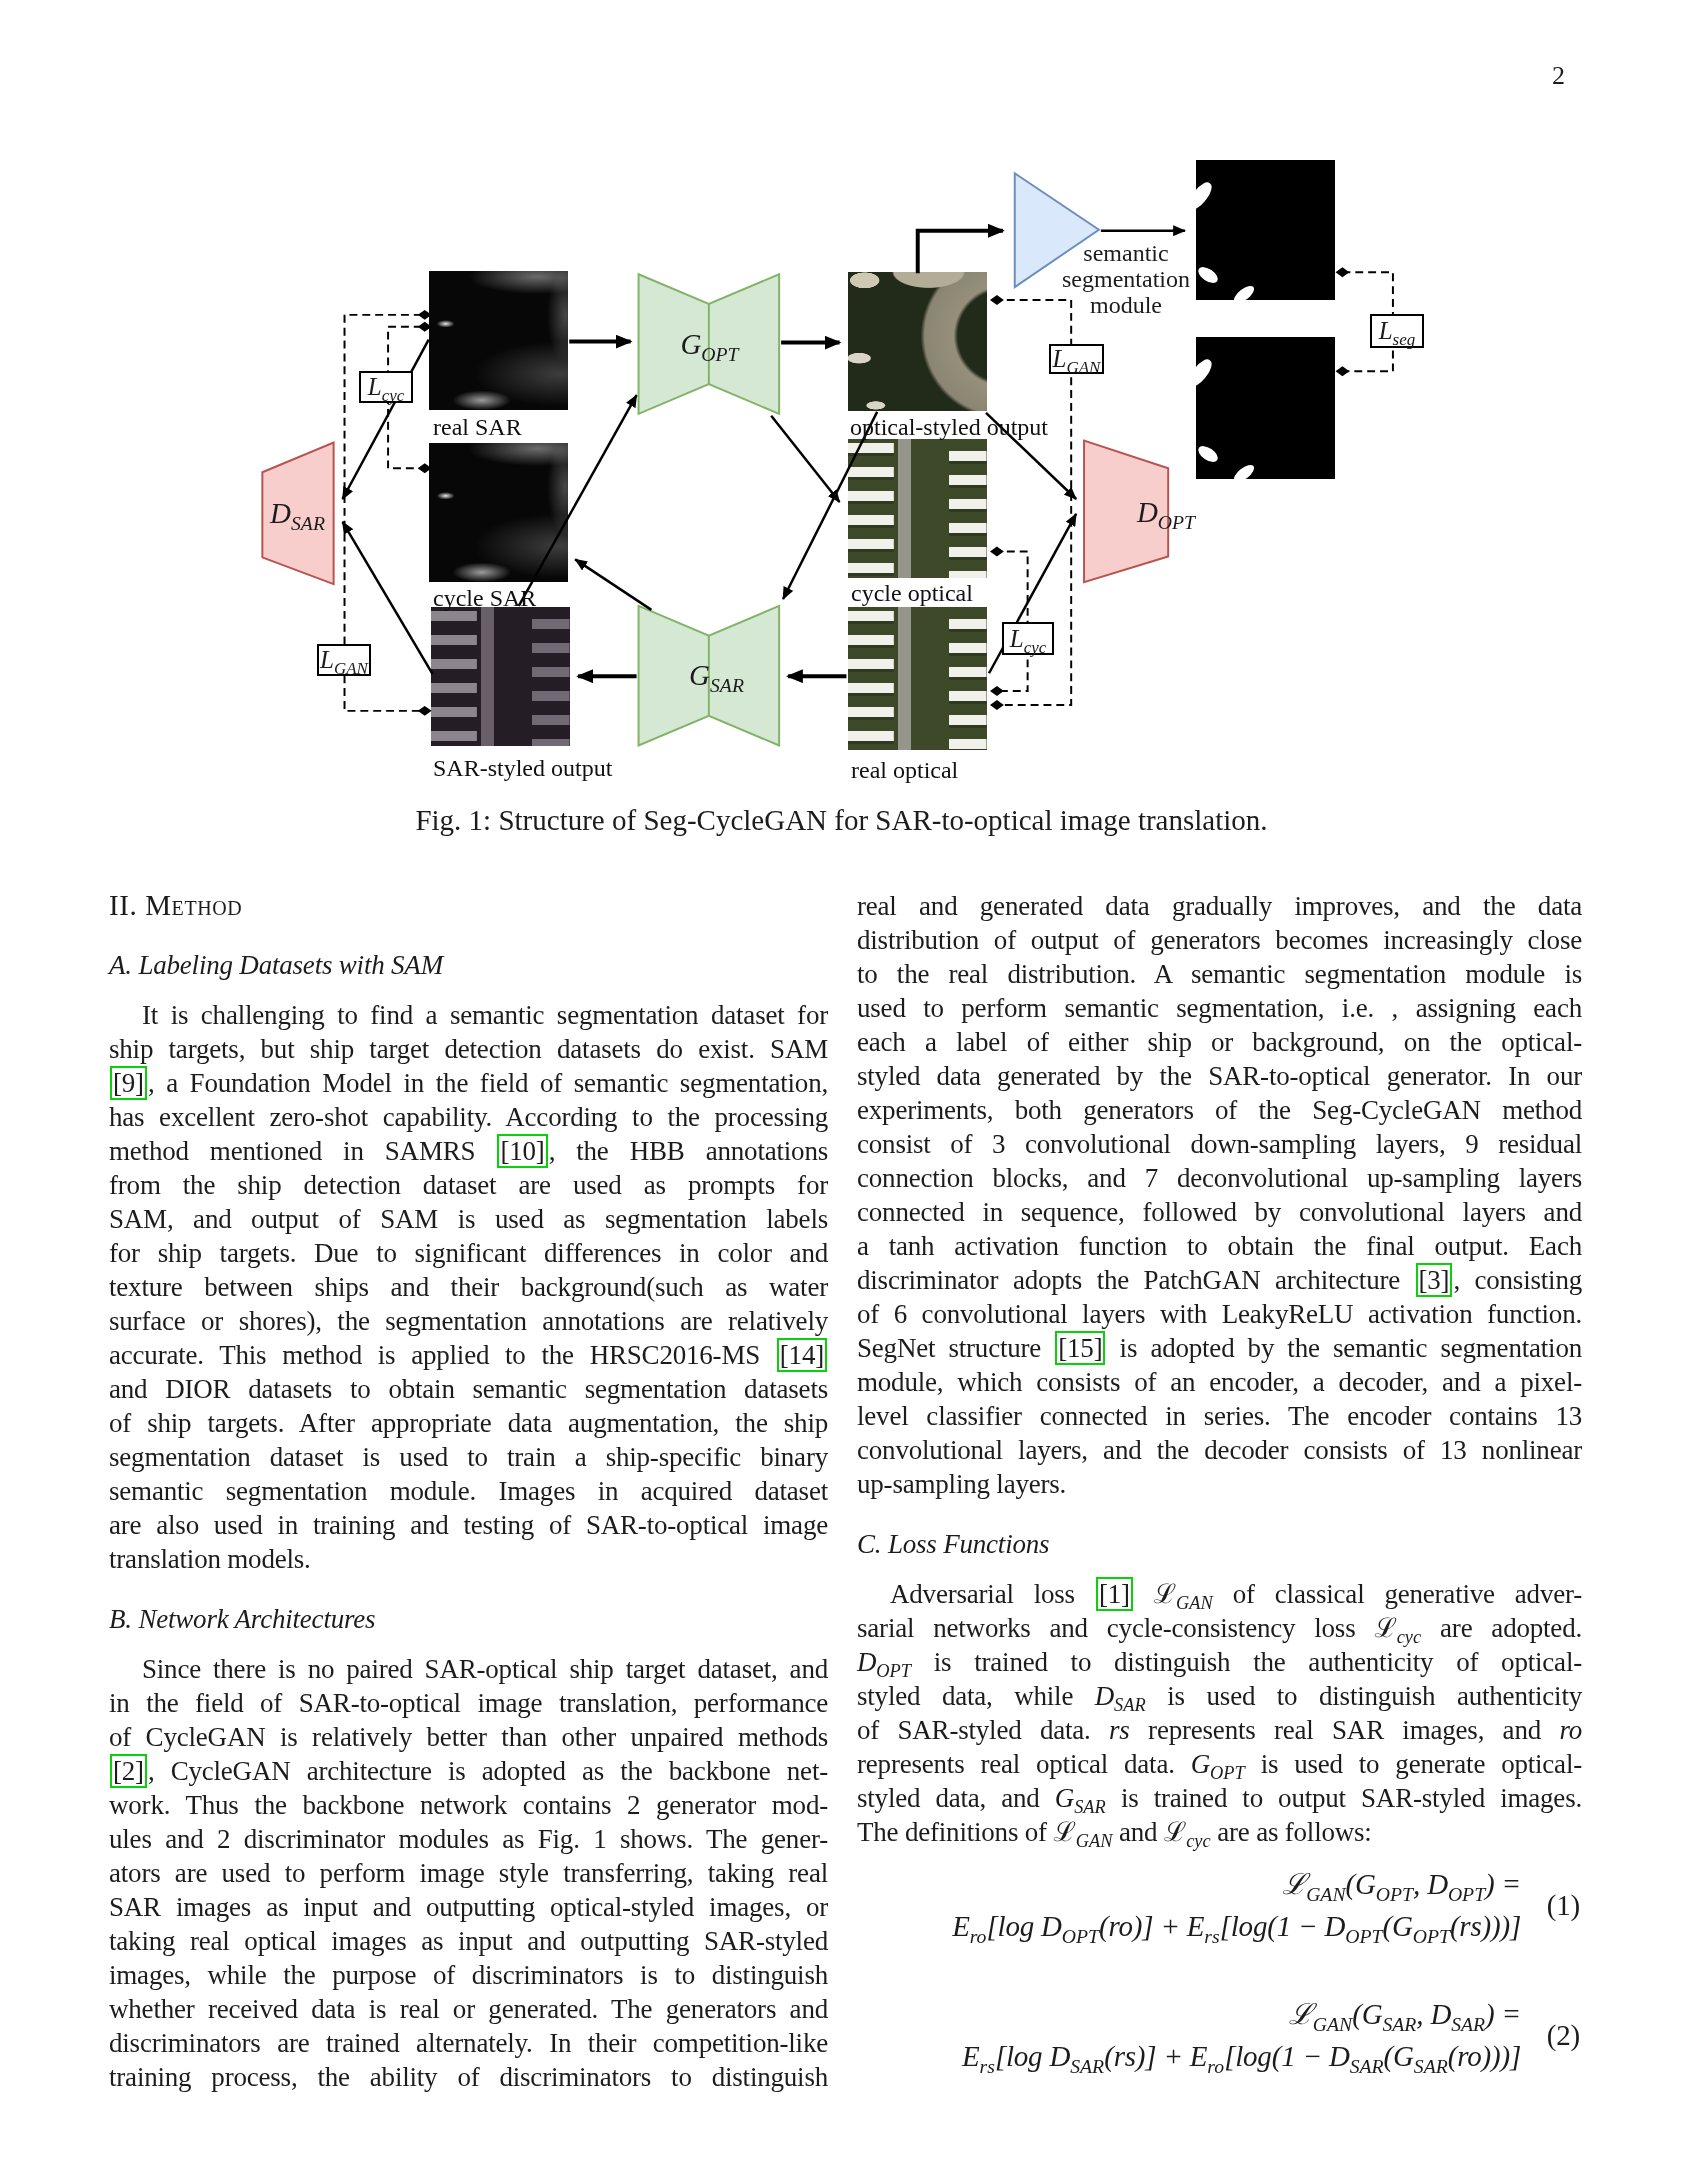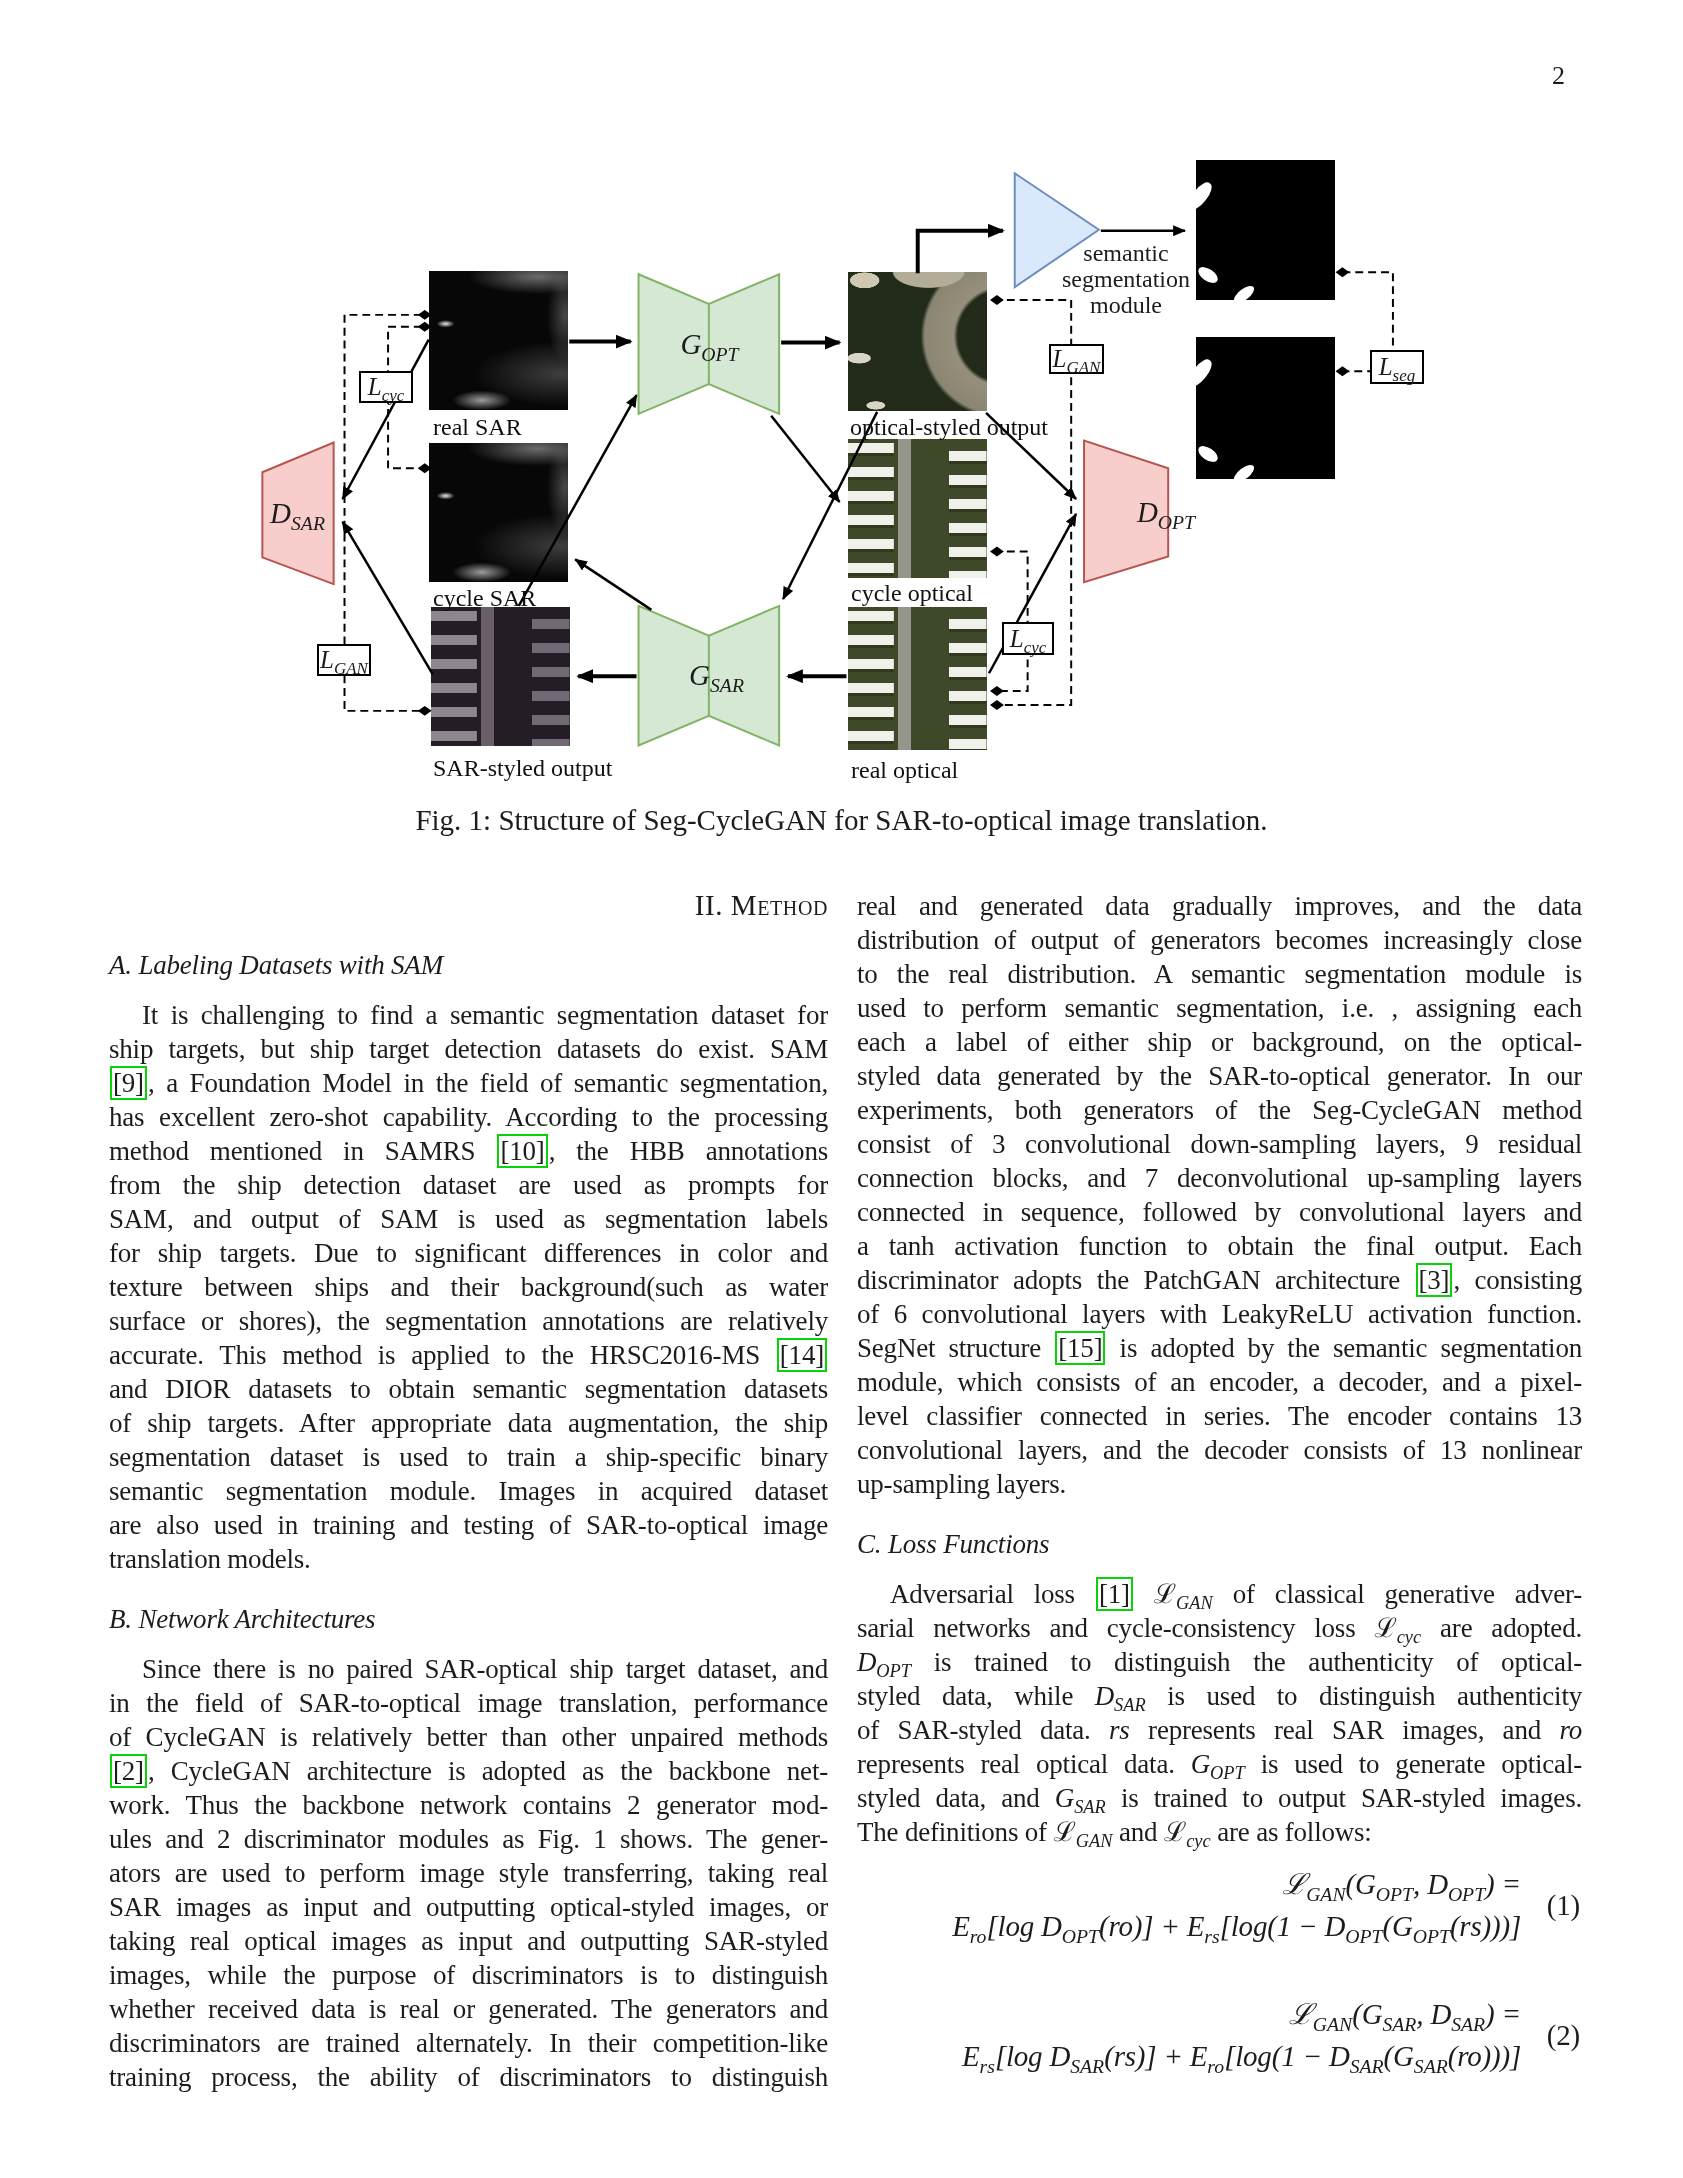--- a/index.html
+++ b/index.html
@@ -2,21 +2,21 @@
 <html><head>
 <meta charset="utf-8">
 <style>
   html,body{margin:0;padding:0;background:#888;}
   #page{position:relative;width:1683px;height:2178px;background:#ffffff;overflow:hidden;
         font-family:"Liberation Serif","DejaVu Serif",serif;color:#1c1c1c;}
   
   .col{position:absolute;width:719px;font-size:27px;line-height:34px;letter-spacing:-0.2px;}
   #col-left{left:109px;top:888px;}
   #col-right{left:857px;top:889px;width:725px;}
-  .h1{font-variant:small-caps;text-align:right;font-size:29px;letter-spacing:0.6px;
+  .h1{font-variant:small-caps;text-align:left;font-size:29px;letter-spacing:0.6px;
       margin:0 0 22px 0;font-weight:normal;}
   .h2{font-style:italic;font-size:27px;font-weight:normal;margin:26px 0 16px 0;}
   .jline{text-align:justify;text-align-last:justify;white-space:normal;}
   .jline.lastline{text-align-last:left;}
   .jline.firstline{text-indent:33px;}
   .cite{border:2px solid #0ad10a;padding:0 1px;margin:0 1px;}
   sub{font-size:68%;font-style:italic;line-height:0;letter-spacing:0;}
   .eq{position:relative;margin-top:14px;font-size:29px;line-height:42px;}
   .eq + .eq{margin-top:46px;}
   .eqline{text-align:right;padding-right:61px;font-style:italic;}
@@ -160,21 +160,21 @@
       </div>
     <div class="lossbox" style="left:317px;top:545px;width:50px;height:28px;">
         <span><i>L</i><sub>GAN</sub></span>
       </div>
     <div class="lossbox" style="left:1049px;top:245px;width:51px;height:26px;">
         <span><i>L</i><sub>GAN</sub></span>
       </div>
     <div class="lossbox" style="left:1002px;top:523px;width:48px;height:29px;">
         <span><i>L</i><sub>cyc</sub></span>
       </div>
-    <div class="lossbox" style="left:1370px;top:215px;width:50px;height:30px;margin-top:36px;">
+    <div class="lossbox" style="left:1370px;top:215px;width:50px;height:30px;">
         <span><i>L</i><sub>seg</sub></span>
       </div>
 
     <div class="nodelbl" style="left:639px;top:225px;width:141px;height:40px;">
         <span><i>G</i><sub>OPT</sub></span>
       </div>
     <div class="nodelbl" style="left:639px;top:556px;width:155px;height:40px;">
         <span><i>G</i><sub>SAR</sub></span>
       </div>
     <div class="nodelbl" style="left:262px;top:396px;width:71px;height:36px;">

